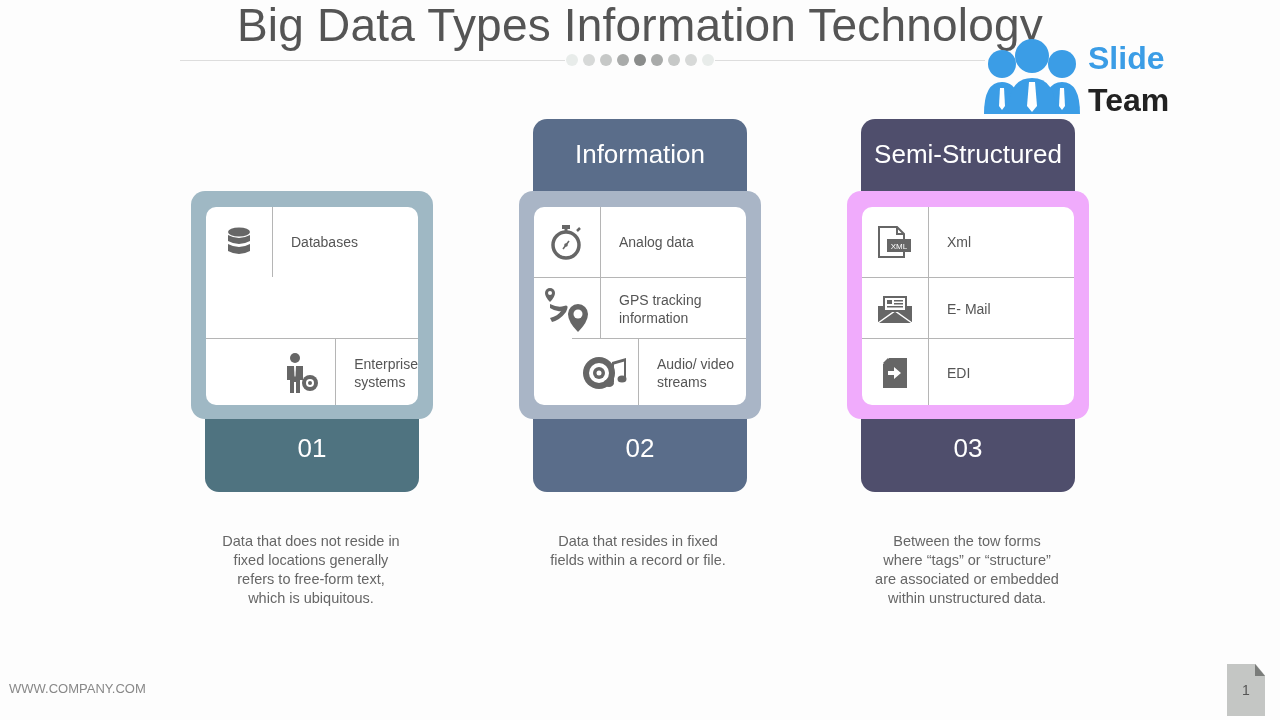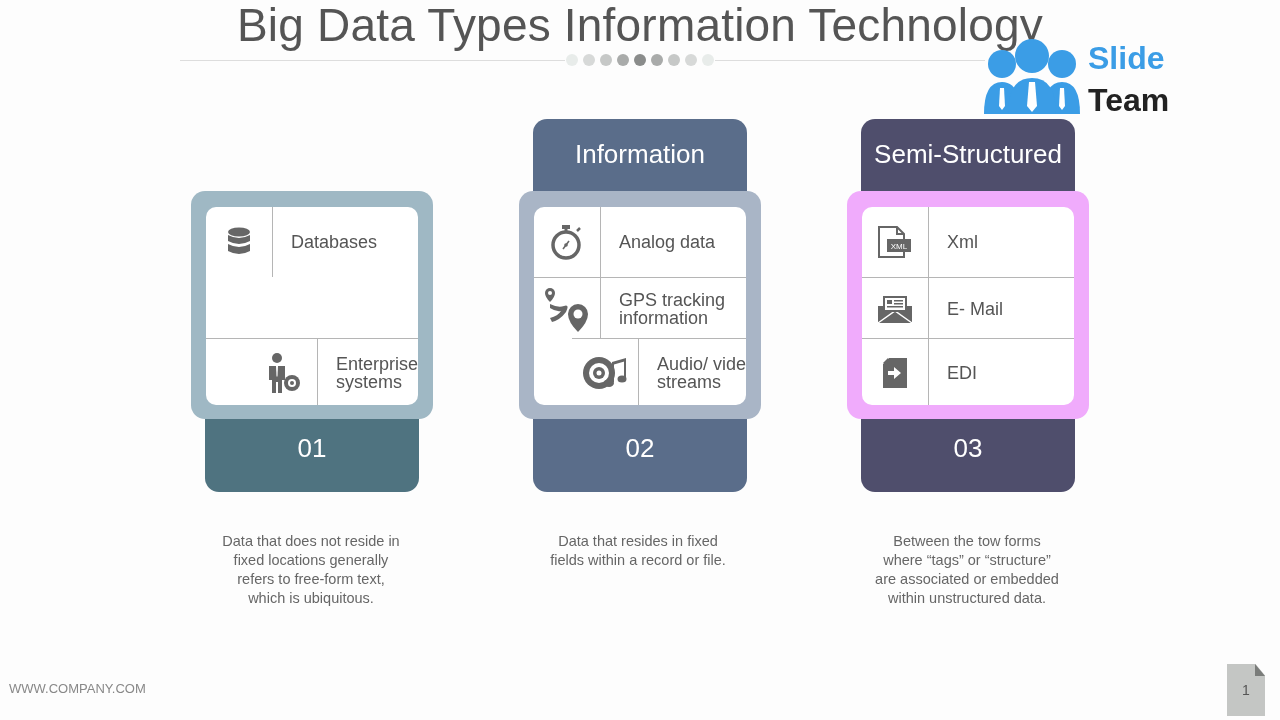--- a/index.html
+++ b/index.html
@@ -12,21 +12,21 @@
   .logo .brand1 { position:absolute; left:106px; top:4px; font-size:32px; font-weight:bold; color:#3b9de6; }
   .logo .brand2 { position:absolute; left:106px; top:46px; font-size:32px; font-weight:bold; color:#222; }
   .card { position:absolute; top:119px; width:242px; height:373px; }
   .card .head { position:absolute; left:14px; top:0; width:214px; height:90px; border-radius:14px 14px 0 0; color:#fff; font-size:26px; text-align:center; line-height:70px; }
   .card .foot { position:absolute; left:14px; top:290px; width:214px; height:83px; border-radius:0 0 14px 14px; color:#fff; font-size:26px; text-align:center; line-height:78px; }
   .card .frame { position:absolute; left:0; top:72px; width:242px; height:228px; border-radius:14px; }
   .card .inner { position:absolute; left:15px; top:16px; width:212px; height:198px; background:#fff; border-radius:10px; overflow:hidden; }
   .row { position:absolute; left:0; width:212px; display:flex; align-items:center; }
   .row + .row { border-top:1px solid #b5b5b5; }
   .row .ic { width:67px; height:100%; border-right:1px solid #b5b5b5; display:flex; align-items:center; justify-content:center; box-sizing:border-box; }
-  .row .lbl { padding-left:18px; font-size:18px; color:#555; line-height:18px; white-space:pre-line; }
+  .row .lbl { padding-left:18px; font-size:14px; color:#555; line-height:18px; white-space:pre-line; }
   .desc { position:absolute; top:532px; width:260px; text-align:center; font-size:14.5px; color:#666; line-height:19px; white-space:pre-line; }
   .footer-url { position:absolute; left:9px; top:681px; font-size:13px; color:#888; }
   .pagenum { position:absolute; left:1227px; top:664px; width:38px; height:52px; background:#c4c6c4; clip-path:polygon(0 0, 75% 0, 100% 22%, 100% 100%, 0 100%); color:#555; font-size:14px; text-align:center; line-height:52px; }
   .pagenum-fold { position:absolute; left:1255px; top:664px; width:10px; height:12px; background:#7a7c7a; clip-path:polygon(0 0, 100% 100%, 0 100%); }
 </style>
 </head>
 <body>
 
 <div class="title">Big Data Types Information Technology</div>
 <div class="divider-line" style="left:180px;width:385px;"></div>

